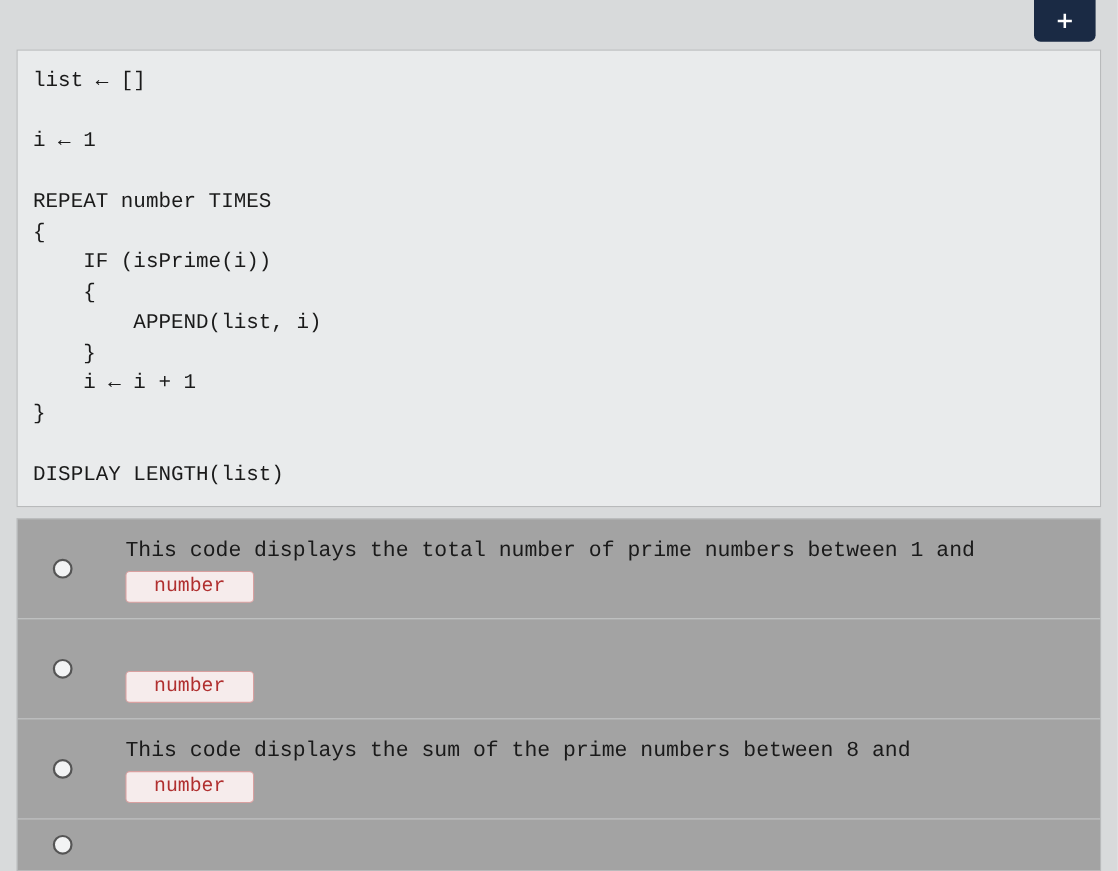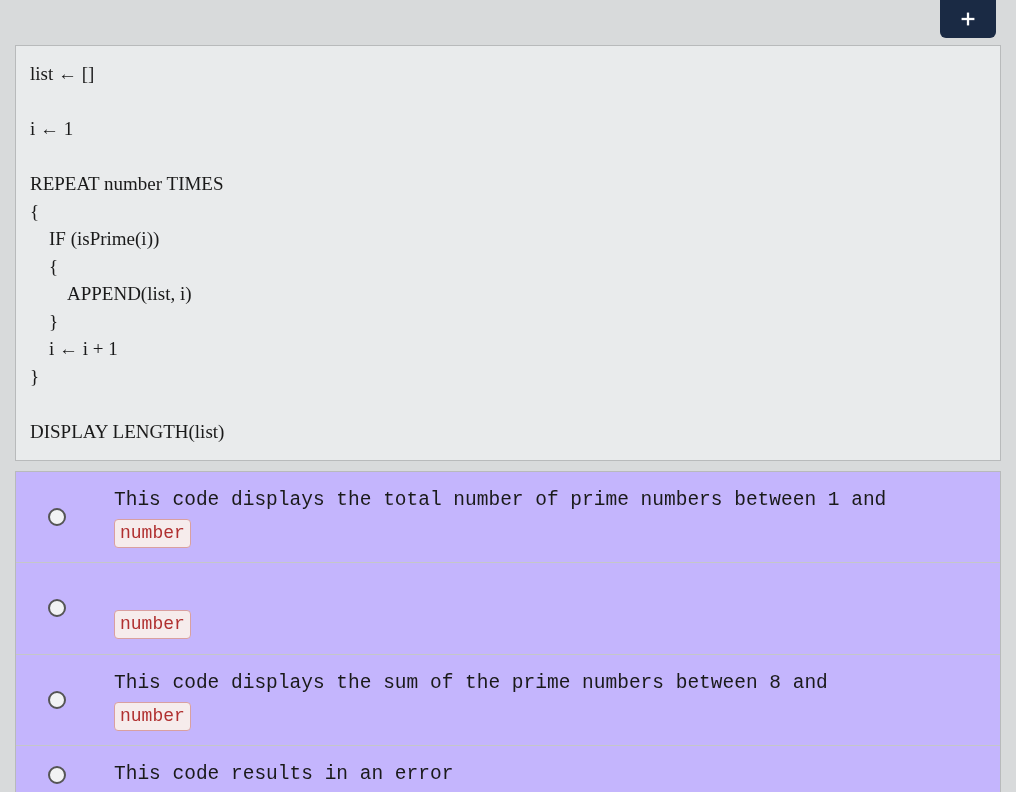--- a/index.html
+++ b/index.html
@@ -35,32 +35,32 @@
     }
     .code-box {
       margin-top: 30px;
       border: 1px solid #b8babb;
       background: #e9ebec;
       padding: 14px 14px;
       font-size: 19px;
       line-height: 1.45;
       color: #1a1a1a;
       white-space: pre;
-      font-family: Liberation Serif, serif;
+      font-family: Liberation Mono, monospace;
     }
     .answers {
       margin-top: 10px;
       border: 1px solid #b8babb;
     }
     .answer-row {
       display: flex;
       align-items: center;
       padding: 14px 16px;
       border-bottom: 1px solid #c5c7c8;
-      background: #c4b5fd;
+      background: #a3a3a3;
       cursor: pointer;
     }
     .answer-row:last-child {
       border-bottom: none;
     }
     .radio {
       width: 18px;
       height: 18px;
       border: 2px solid #555;
       border-radius: 50%;
@@ -73,21 +73,21 @@
       font-size: 19.5px;
       color: #1a1a1a;
       line-height: 1.5;
       font-family: 'Courier New', Courier, monospace;
     }
     .code-chip {
       display: inline-block;
       border: 1px solid #d9a0a0;
       background: #f6ecec;
       color: #b03030;
-      padding: 0px 5px;
+      padding: 0px 25px;
       border-radius: 4px;
       font-size: 18px;
       font-family: 'Courier New', Courier, monospace;
       margin-top: 4px;
     }
   </style>
 </head>
 <body>
 
 <div class="top-button">
@@ -120,15 +120,14 @@
     <div class="answer-row">
       <div class="radio"></div>
       <div class="answer-text"><br><span class="code-chip">number</span></div>
     </div>
     <div class="answer-row">
       <div class="radio"></div>
       <div class="answer-text"><span>This code displays the sum of the prime numbers between 8 and</span><br><span class="code-chip">number</span></div>
     </div>
     <div class="answer-row">
       <div class="radio"></div>
-      <div class="answer-text"><span>This code results in an error</span></div>
     </div>
   </div>
 
 </body></html>

